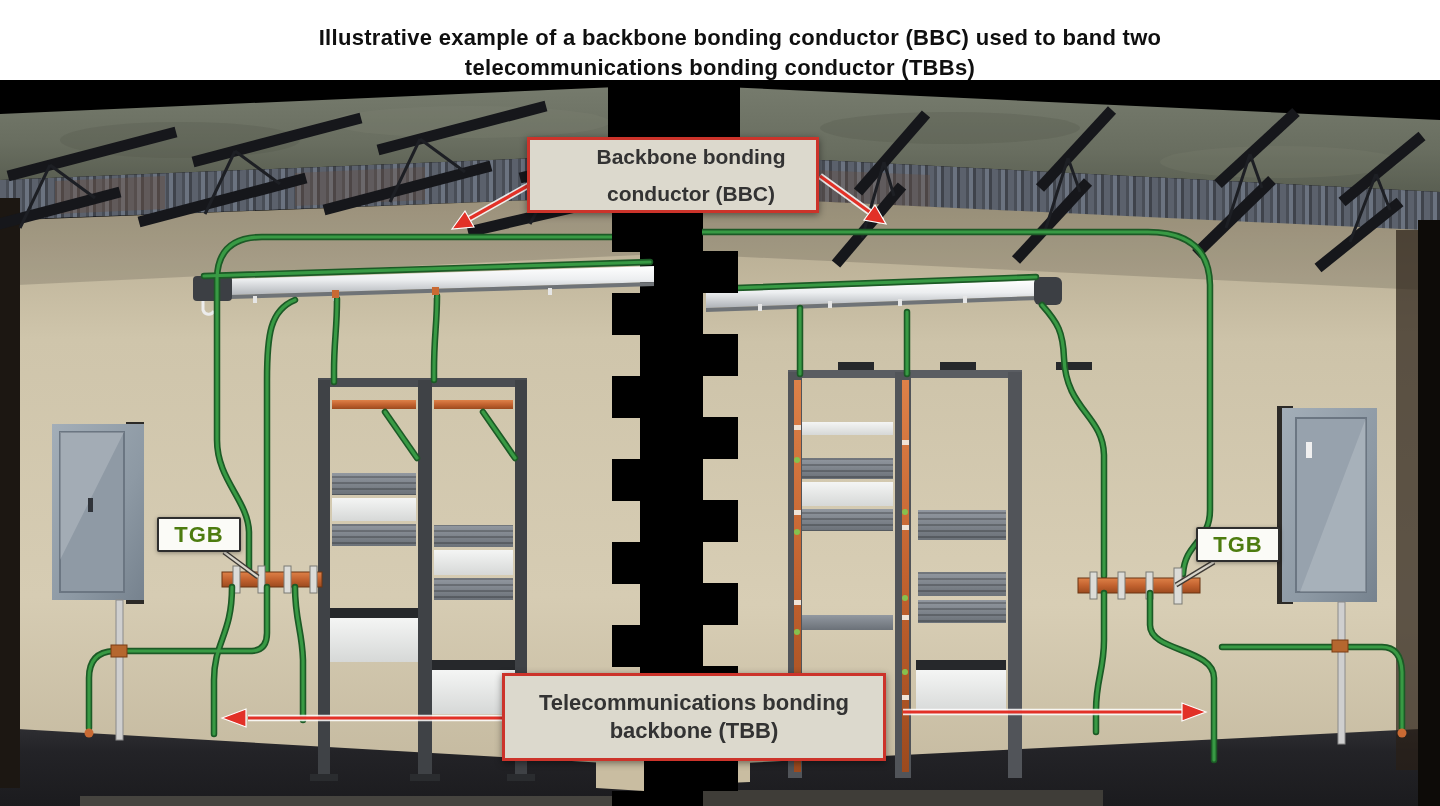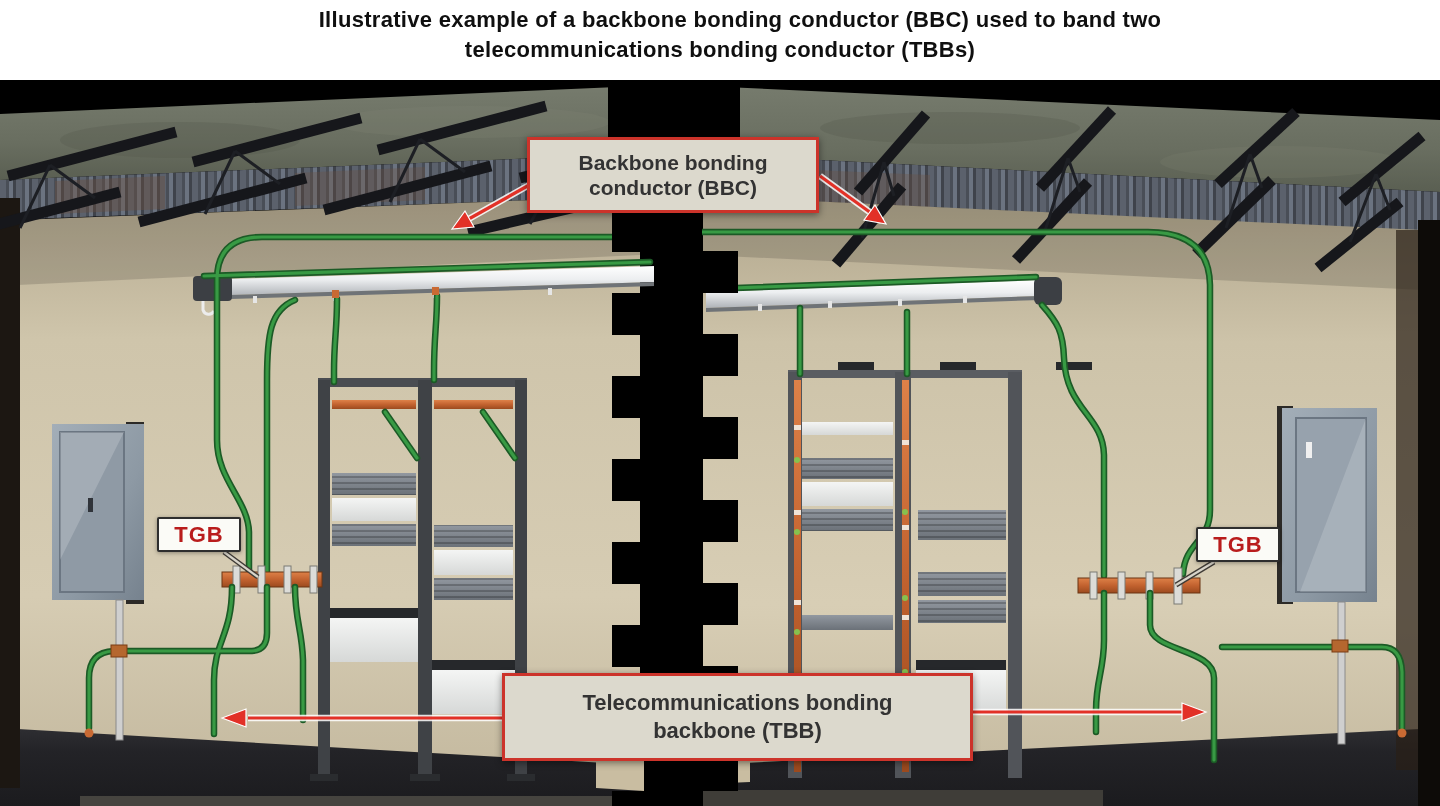--- a/index.html
+++ b/index.html
@@ -2,35 +2,35 @@
 <html><head>
 <meta charset="utf-8">
 <style>
   html,body{margin:0;padding:0;background:#ffffff;}
   #stage{position:relative;width:1440px;height:806px;overflow:hidden;background:#fff;
          font-family:"Liberation Sans", sans-serif;}
   
   #title-block{position:absolute;left:0;top:0;width:1440px;height:80px;background:#fff;
                text-align:center;color:#0f0f0f;}
   .title-line{font-size:22px;font-weight:bold;line-height:30px;letter-spacing:.3px;}
-  .title-line.first{margin-top:5px;padding-left:40px;}
+  .title-line.first{margin-top:23px;padding-left:40px;}
   
   #scene{position:absolute;left:0;top:80px;width:1440px;height:726px;background:#000;}
   #scene svg{position:absolute;left:0;top:0;}
   
   .callout{position:absolute;background:#dcd9cd;border:3px solid #cc332a;
            display:flex;align-items:center;justify-content:center;text-align:center;
            color:#333;font-weight:600;box-shadow:0 2px 7px rgba(0,0,0,.45);box-sizing:border-box;}
-  #bbc-box{left:527px;top:57px;width:292px;height:76px;font-size:21px;line-height:25px;}
+  #bbc-box{left:527px;top:57px;width:292px;height:76px;font-size:21px;line-height:37px;justify-content:flex-end;}
   #bbc-box .callout-text{width:250px;}
-  #tbb-box{left:502px;top:593px;width:471px;height:88px;font-size:22px;line-height:28px;}
+  #tbb-box{left:502px;top:593px;width:384px;height:88px;font-size:22px;line-height:28px;}
   #tbb-box .callout-text{width:356px;}
   .tag{position:absolute;background:#fbfbf7;border:2px solid #2e2e2e;border-radius:2px;
        display:flex;align-items:center;justify-content:center;
-       font-size:22px;font-weight:600;color:#b91c1c;letter-spacing:1px;
+       font-size:22px;font-weight:600;color:#4d7c0f;letter-spacing:1px;
        box-shadow:0 1px 4px rgba(0,0,0,.35);box-sizing:border-box;}
   #tgb-left{left:157px;top:437px;width:84px;height:35px;}
   #tgb-right{left:1196px;top:447px;width:84px;height:35px;}
 </style>
 </head>
 <body>
 
 <div id="stage">
 
   <div id="title-block">

